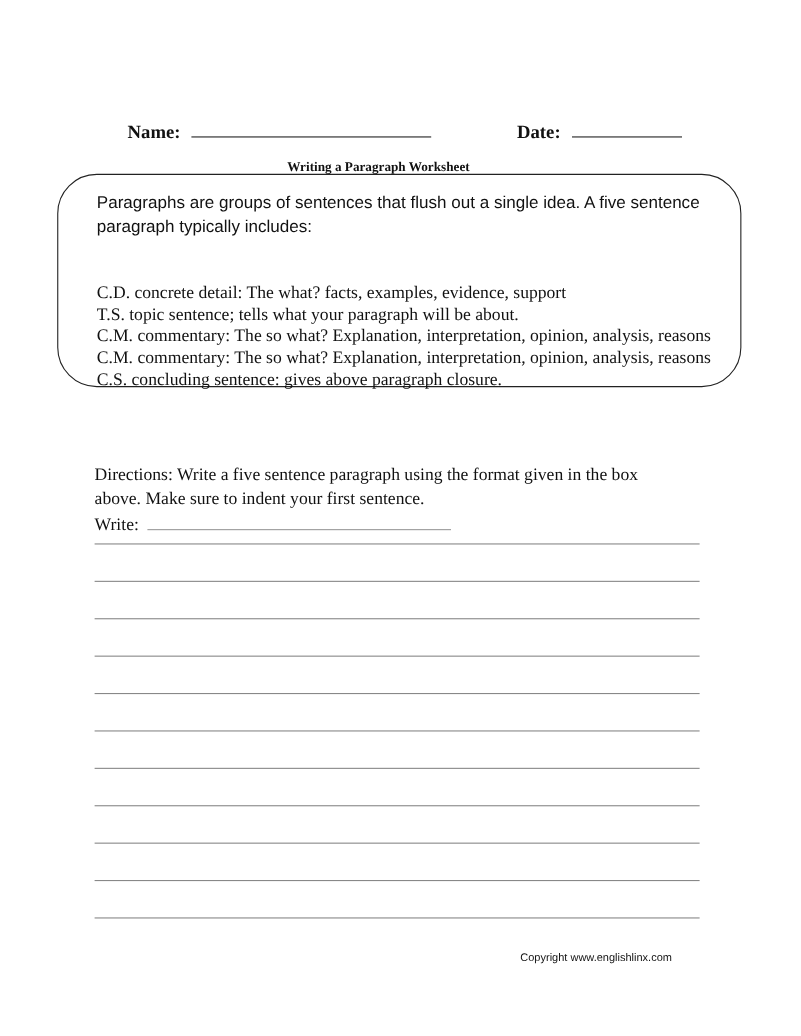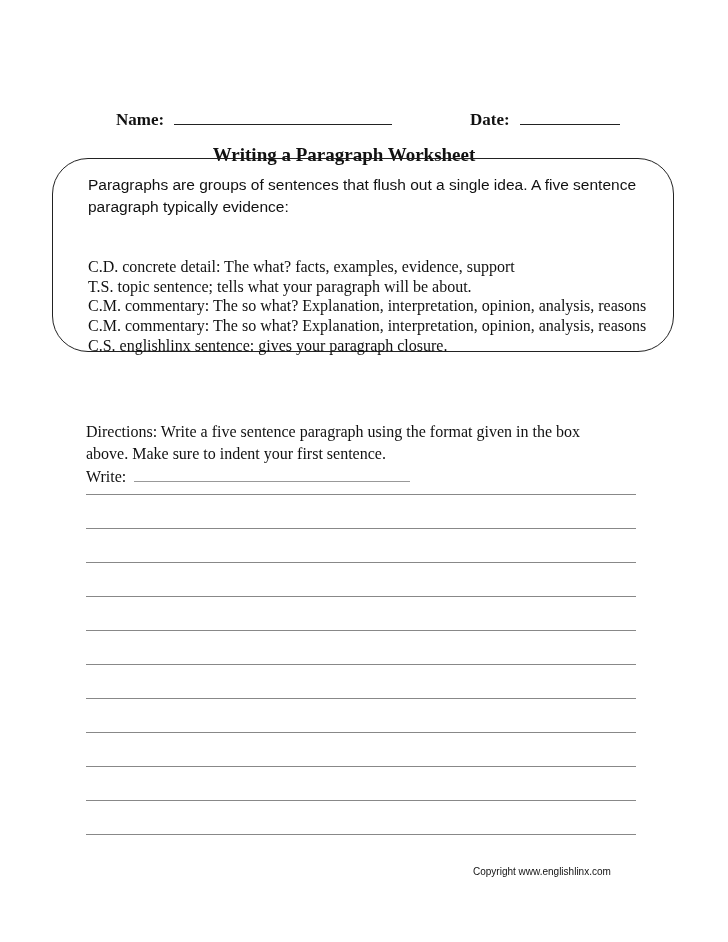--- a/index.html
+++ b/index.html
@@ -2,21 +2,21 @@
 <html><head>
 <meta charset="utf-8">
 <style>
   html, body { margin: 0; padding: 0; background: #ffffff; }
   body { width: 728px; height: 942px; position: relative; overflow: hidden; color: #111; }
   .serif { font-family: Liberation Serif, serif; margin-top: 24px; }
   .sans { font-family: "Liberation Sans", "DejaVu Sans", sans-serif; }
   .abs { position: absolute; }
   .header-row { top: 86px; font-size: 17px; font-weight: bold; }
   .blank { display: inline-block; border-bottom: 1.5px solid #222; vertical-align: baseline; height: 14px; }
-  .title { top: 120px; left: 0; width: 688px; text-align: center; font-size: 19px; font-weight: bold; }
+  .title { top: 120px; left: 0; width: 688px; text-align: center; font-size: 12px; font-weight: bold; }
   .box { left: 52px; top: 158px; width: 622px; height: 194px; border: 1.5px solid #222; border-radius: 36px; box-sizing: border-box; }
   .intro { left: 88px; top: 174px; width: 570px; font-size: 15.5px; line-height: 22px; color: #111; }
   .list { left: 88px; top: 233px; font-size: 16px; line-height: 19.7px; white-space: nowrap; }
   .directions { left: 86px; top: 397px; width: 540px; font-size: 16px; line-height: 22px; }
   .topic { left: 86px; top: 443px; font-size: 16px; }
   .topic-blank { display: inline-block; width: 276px; border-bottom: 1.5px solid #999; height: 14px; margin-left: 4px; }
   .line { left: 86px; width: 550px; height: 0; border-top: 1.5px solid #888; }
   .copyright { left: 473px; top: 866px; font-size: 10px; }
 </style>
 </head>
@@ -27,27 +27,27 @@
   <span class="blank" style="width:218px;margin-left:6px;"></span>
 </div>
 <div class="abs serif header-row" style="left:470px;">
   <span>Date:</span>
   <span class="blank" style="width:100px;margin-left:6px;"></span>
 </div>
 
 <div class="abs serif title">Writing a Paragraph Worksheet</div>
 
 <div class="abs box"></div>
-<div class="abs sans intro">Paragraphs are groups of sentences that flush out a single idea. A five sentence paragraph typically evidence:</div>
+<div class="abs sans intro">Paragraphs are groups of sentences that flush out a single idea. A five sentence paragraph typically includes:</div>
 <div class="abs serif list">
   <div>C.D. concrete detail: The what? facts, examples, evidence, support</div>
   <div>T.S. topic sentence; tells what your paragraph will be about.</div>
   <div>C.M. commentary: The so what? Explanation, interpretation, opinion, analysis, reasons</div>
   <div>C.M. commentary: The so what? Explanation, interpretation, opinion, analysis, reasons</div>
-  <div>C.S. englishlinx sentence: gives your paragraph closure.</div>
+  <div>C.S. concluding sentence: gives above paragraph closure.</div>
 </div>
 
 <div class="abs serif directions">Directions: Write a five sentence paragraph using the format given in the box above. Make sure to indent your first sentence.</div>
 
 <div class="abs serif topic">
   <span>Write:</span>
   <span class="topic-blank"></span>
 </div>
 
 <div id="lines">

